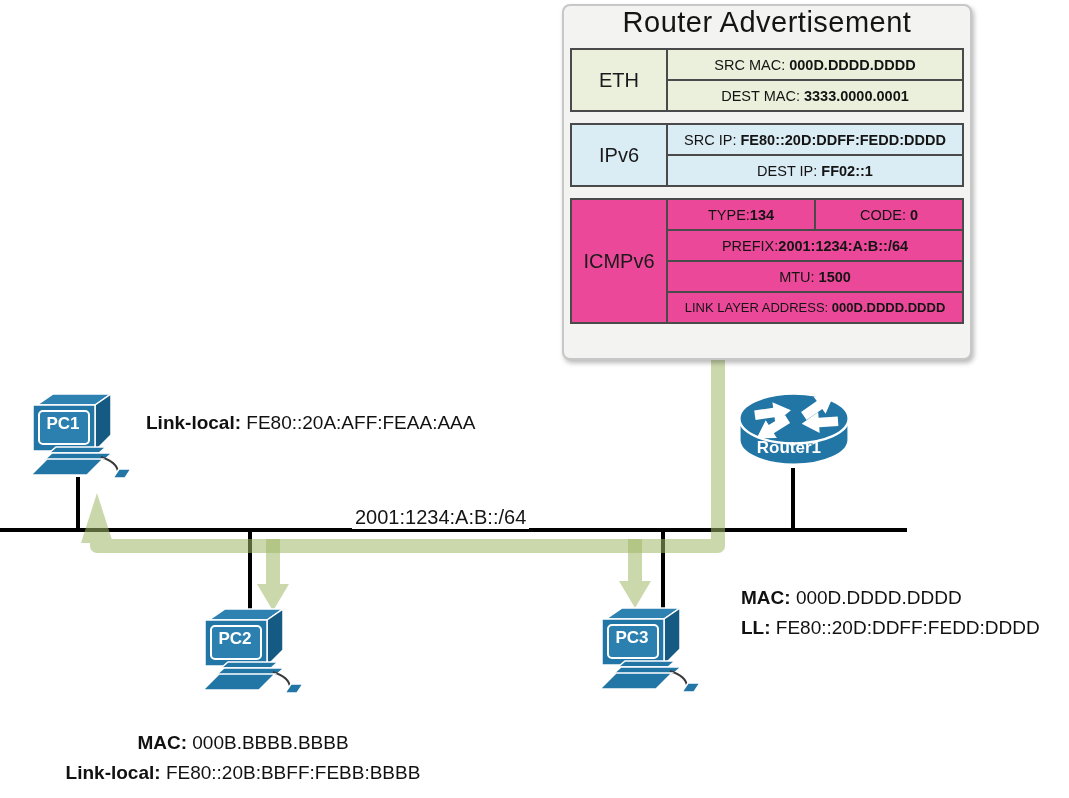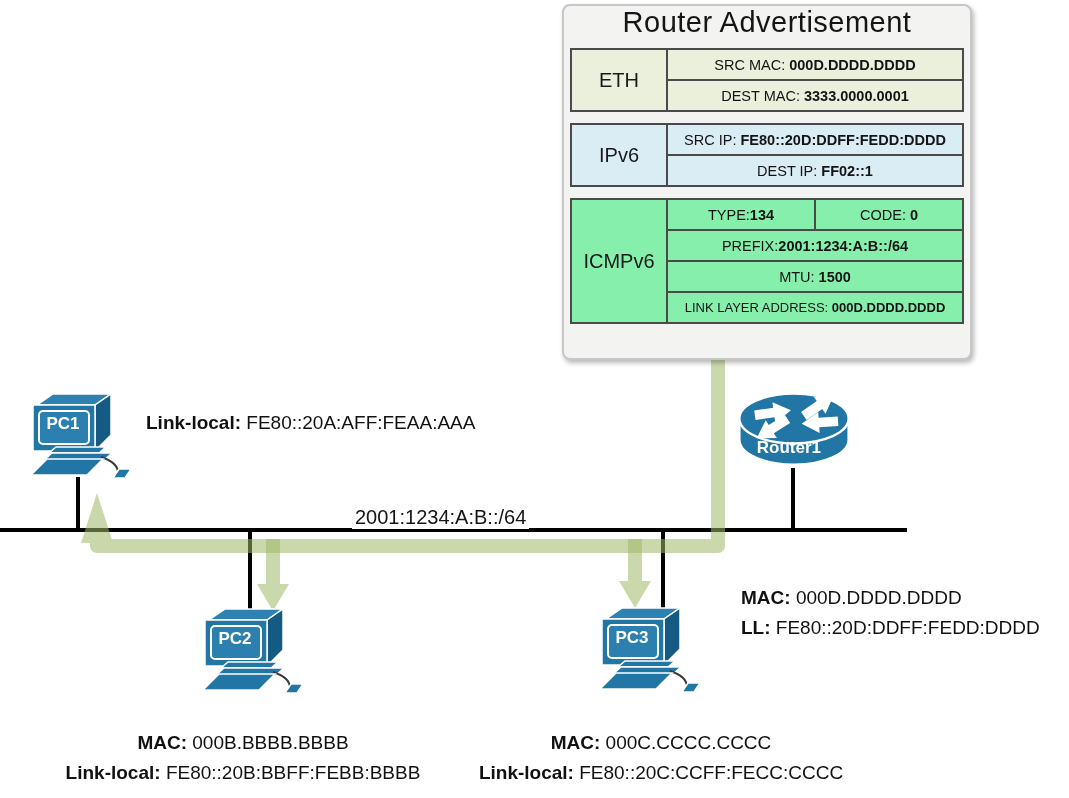--- a/index.html
+++ b/index.html
@@ -26,21 +26,21 @@
     margin-top:0; margin-bottom:9px; letter-spacing:0.5px;
   }
   table.pkt { border-collapse:collapse; table-layout:fixed; width:392px; margin:0 auto 11px auto; }
   table.pkt td { border:2px solid #4a4a4a; padding:0; text-align:center; vertical-align:middle; }
   td.hd { font-size:20px; color:#1a1a1a; }
   td.cell { height:29px; font-size:14.5px; color:#141414; }
   td.cell-sm { height:29px; font-size:13px; color:#141414; }
   .val { font-weight:bold; }
   .eth-bg  td { background:#eaf0dc; }
   .ipv6-bg td { background:#daecf4; }
-  .icmp-bg td { background:#86efac; }
+  .icmp-bg td { background:#ec4899; }
 
   
   .device svg { display:block; }
   .pc-name {
     position:absolute; left:7%; top:17%; width:52%; height:38%;
     display:flex; align-items:center; justify-content:center;
     color:#ffffff; font-size:17px; font-weight:600;
   }
   .router-name {
     position:absolute; left:0; top:57%; width:92%; text-align:center;
@@ -202,18 +202,14 @@
   <div class="floating-label addr" style="left:741px; top:583px; line-height:30px;">
     <div><b>MAC: </b><span>000D.DDDD.DDDD</span></div>
     <div><b>LL: </b><span>FE80::20D:DDFF:FEDD:DDDD</span></div>
   </div>
 
   <div class="floating-label addr centered" style="left:52px; top:728px; width:382px; line-height:30px;">
     <div><b>MAC: </b><span>000B.BBBB.BBBB</span></div>
     <div><b>Link-local: </b><span>FE80::20B:BBFF:FEBB:BBBB</span></div>
   </div>
 
-  <div class="floating-label addr centered" style="left:465px; top:728px; width:392px; line-height:30px;">
-    <div><b>MAC: </b><span>000C.CCCC.CCCC</span></div>
-    <div><b>Link-local: </b><span>FE80::20C:CCFF:FECC:CCCC</span></div>
-  </div>
 
 </div>
 
 </body></html>

